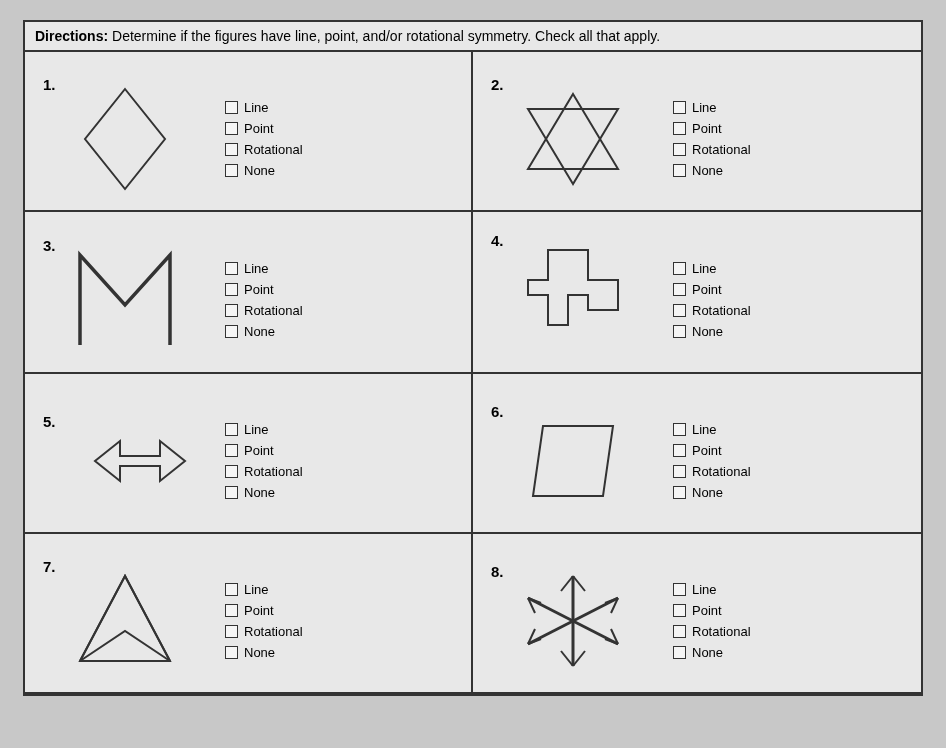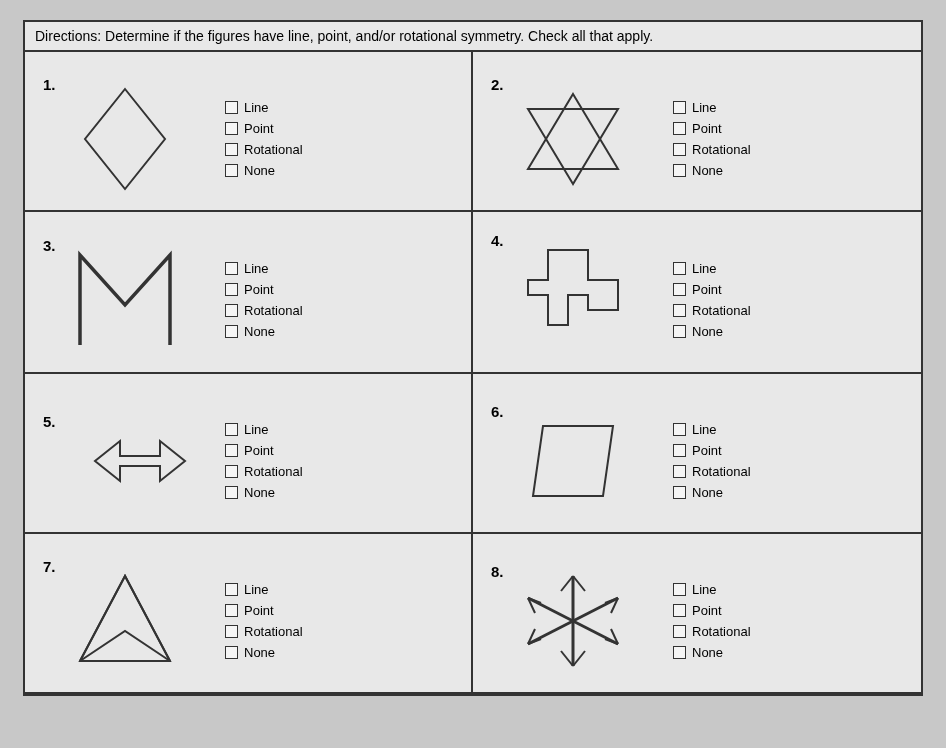--- a/index.html
+++ b/index.html
@@ -15,21 +15,21 @@
       background: #e8e8e8;
       border: 2px solid #333;
       width: 900px;
     }
     .directions {
       border-bottom: 2px solid #333;
       padding: 6px 10px;
       font-size: 14px;
       background: #e8e8e8;
     }
-    .directions strong { font-weight: normal; }
+    .directions strong { font-weight: bold; }
     .grid {
       display: grid;
       grid-template-columns: 1fr 1fr;
     }
     .cell {
       border-right: 2px solid #333;
       border-bottom: 2px solid #333;
       display: flex;
       flex-direction: row;
       align-items: center;

